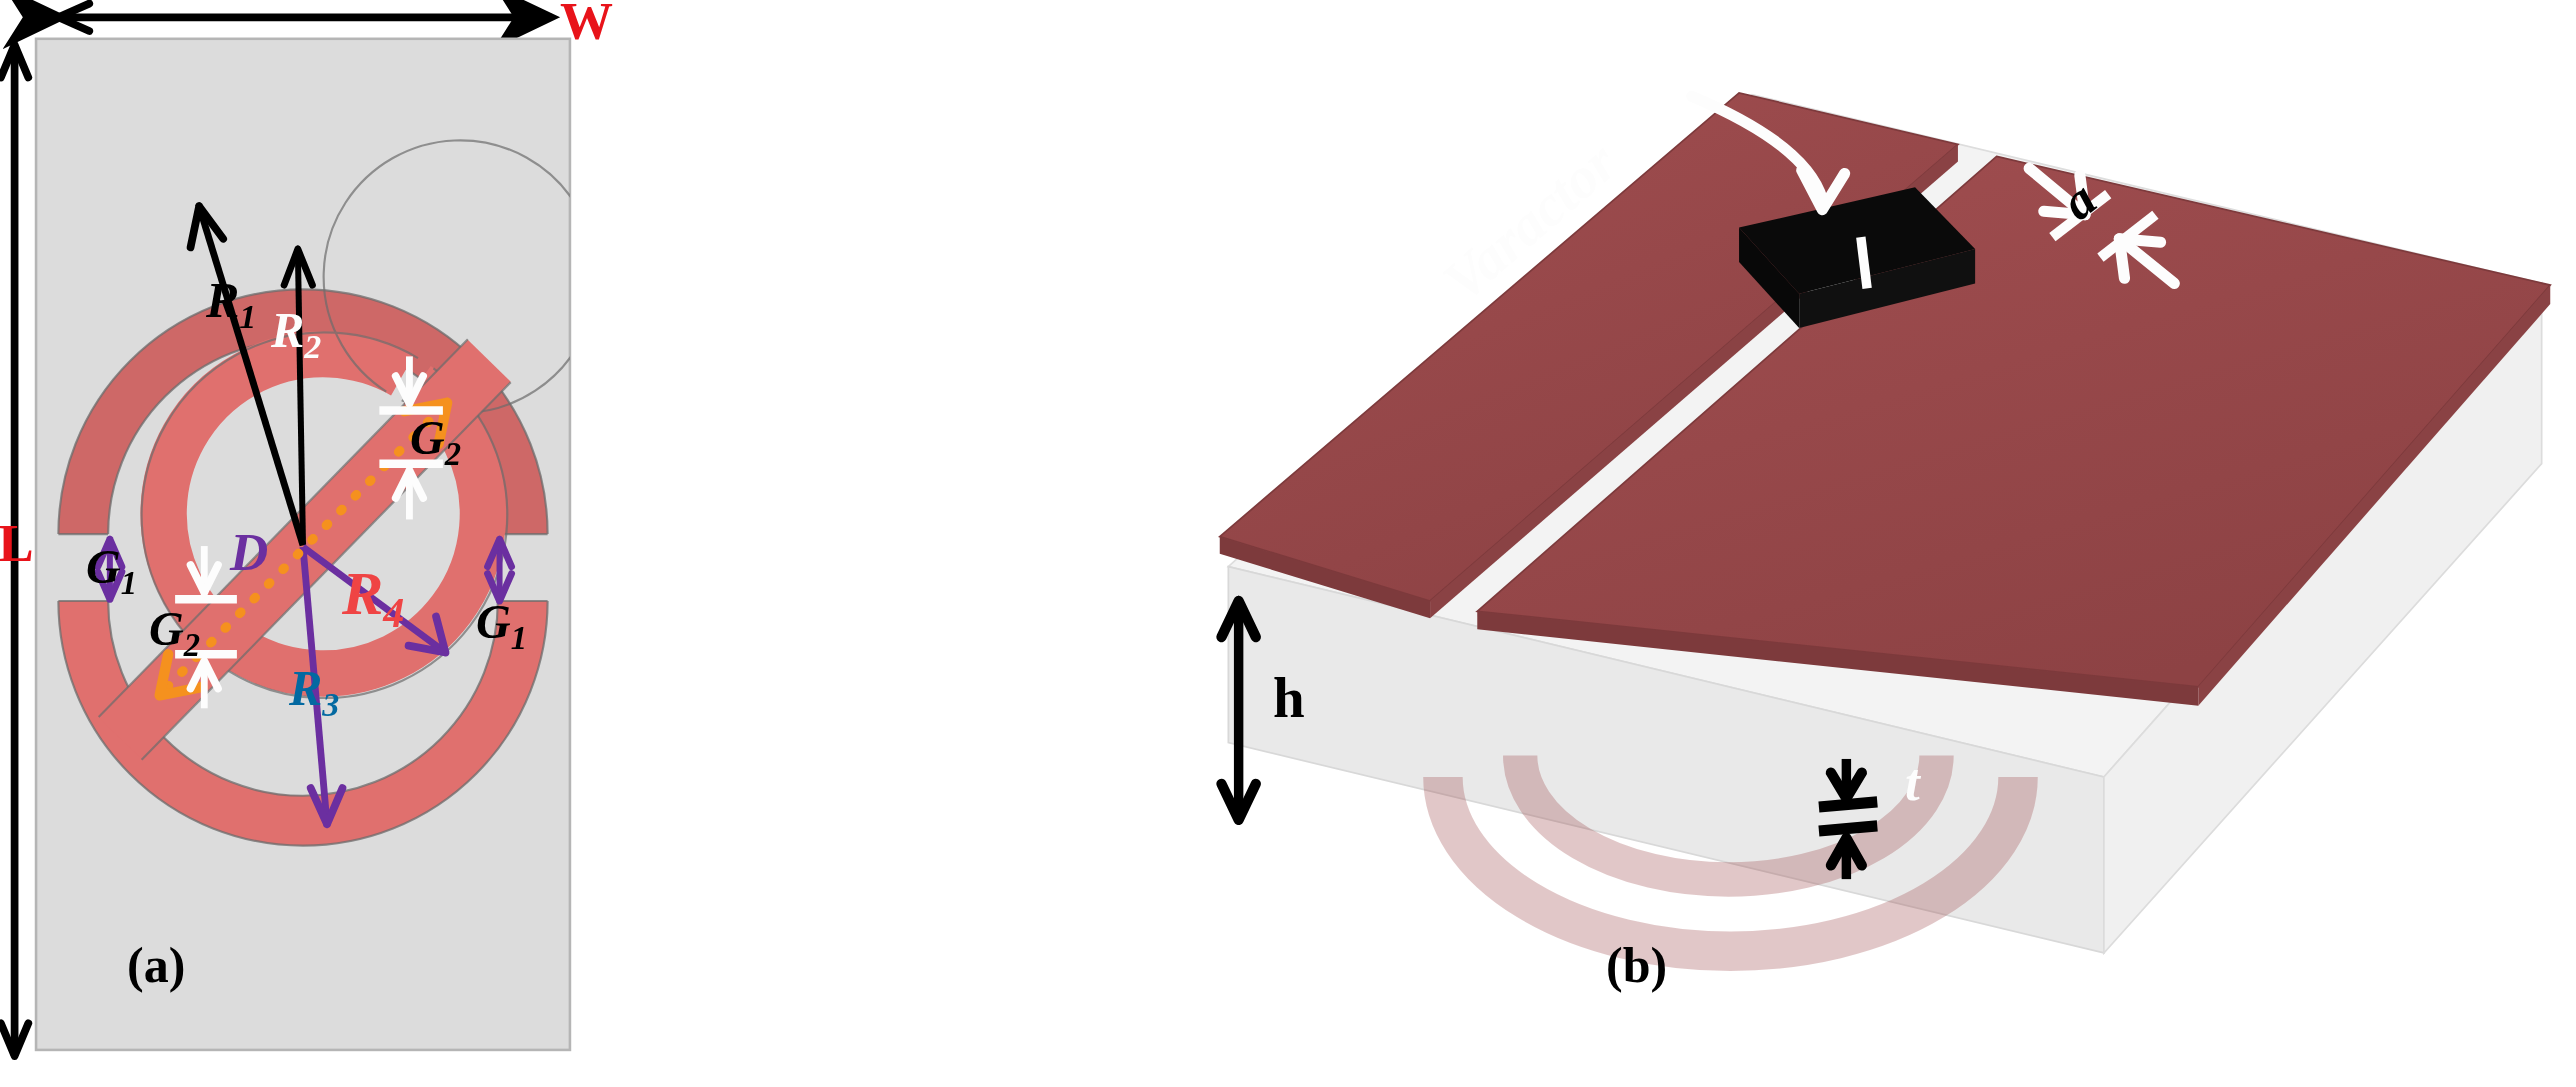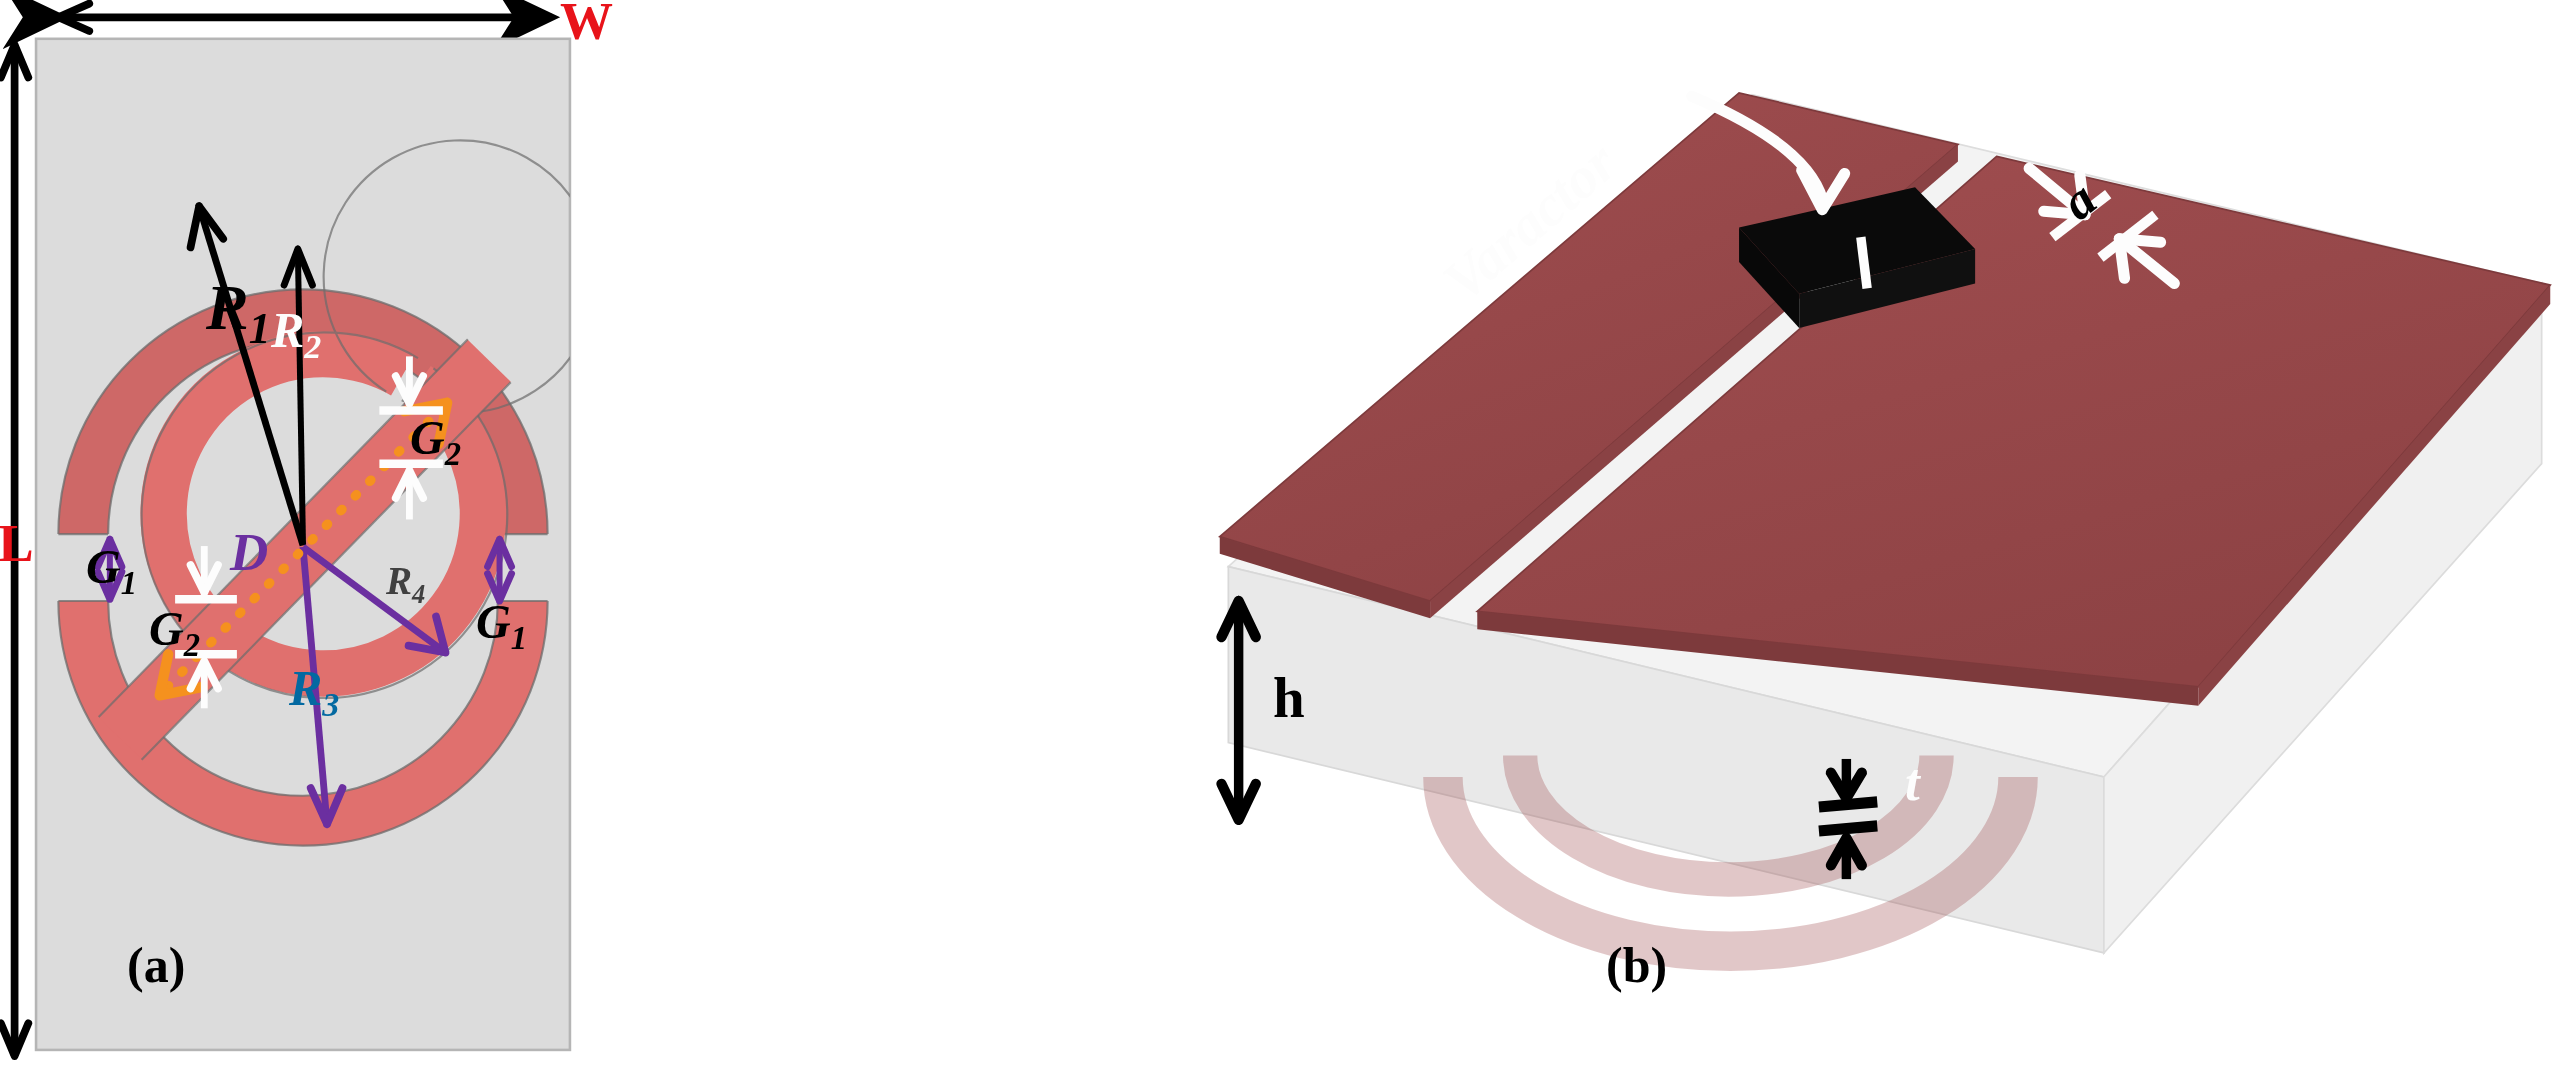--- a/index.html
+++ b/index.html
@@ -155,33 +155,33 @@
 </div>
 
 <div class="lbl" style="left:560px;top:-8.6px;font-size:53px;color:#e8131a;">
   <span>W</span>
 </div>
 
 <div class="lbl" style="left:-1.7px;top:513px;font-size:53px;color:#e8131a;">
   <span>L</span>
 </div>
 
-<div class="lbl" style="left:206px;top:271px;font-size:64px;color:#000;font-style:italic;">
+<div class="lbl" style="left:206px;top:271px;font-size:50px;color:#000;font-style:italic;">
   <span>R</span><span class="sub">1</span>
 </div>
 
 <div class="lbl" style="left:271px;top:301px;font-size:50px;color:#fdfdfd;font-style:italic;">
   <span>R</span><span class="sub">2</span>
 </div>
 
 <div class="lbl" style="left:289px;top:659px;font-size:50px;color:#0369a1;font-style:italic;">
   <span>R</span><span class="sub">3</span>
 </div>
 
-<div class="lbl" style="left:342px;top:558px;font-size:39px;color:#404040;font-style:italic;margin-left:44px;">
+<div class="lbl" style="left:342px;top:558px;font-size:62px;color:#ef4444;font-style:italic;">
   <span>R</span><span class="sub">4</span>
 </div>
 
 <div class="lbl" style="left:86px;top:539px;font-size:48px;color:#000;font-style:italic;">
   <span>G</span><span class="sub">1</span>
 </div>
 
 <div class="lbl" style="left:476px;top:594px;font-size:48px;color:#000;font-style:italic;">
   <span>G</span><span class="sub">1</span>
 </div>

